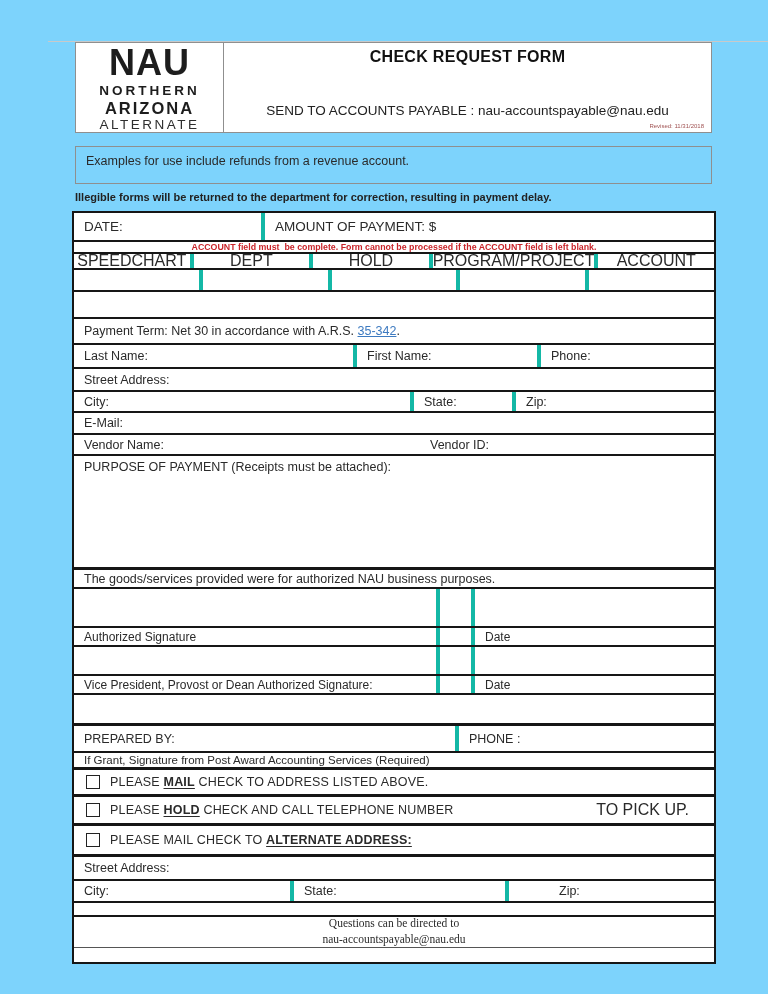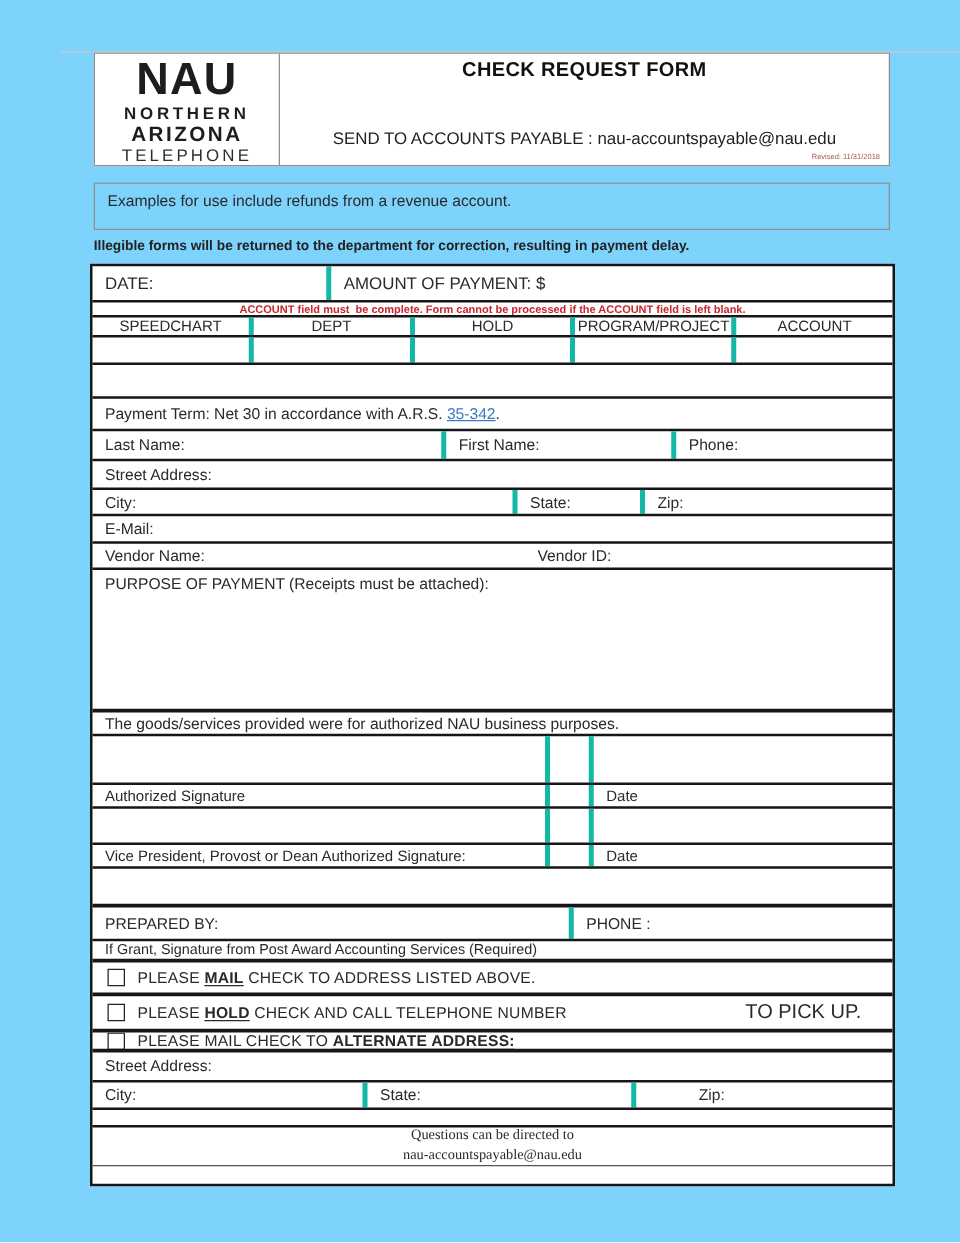--- a/index.html
+++ b/index.html
@@ -39,21 +39,21 @@
   .lbl{padding-left:10px;font-size:12.5px;}
   .grow{flex:1;}
 
   .r-date{height:27px;}
   .r-date .lbl{font-size:13.5px;}
   .c-date{width:187px;}
   .r-notice{height:12px;justify-content:center;}
   .notice{font-size:8.8px;font-weight:700;color:#c9252b;white-space:pre-wrap;}
   .r-cols{height:16px;}
   .r-cols .cell,.r-blankcells .cell{flex:1 1 0;justify-content:center;}
-  .colhead{font-size:12px;}
+  .colhead{font-size:16px;}
   .r-blankcells{height:22px;}
   .r-blankfull{height:27px;}
   .r-terms{height:26px;}
   .r-terms .lbl{padding-left:10px;}
   a.ars-link{color:#3d7ac0;text-decoration:underline;cursor:pointer;}
 
   .r-names{height:24px;}
   .c-last{width:279px;}
   .c-first{width:184px;}
   .r-street{height:23px;}
@@ -75,21 +75,21 @@
   .r-sigblank2{height:29px;}
   .r-blankaftersig{height:30px;}
 
   .r-prepared{height:28px;}
   .c-prepared{width:381px;}
   .r-grant{height:16px;}
   .r-grant .lbl{font-size:11.5px;}
 
   .r-check{height:27px;}
   .r-hold{height:29px;}
-  .r-alt{height:16px;}
+  .r-alt{height:31px;}
   .checkbox{width:12px;height:12px;border:1.6px solid #222;margin:0 10px 0 12px;flex:none;background:#fff;}
   .cb-text{font-size:12.5px;letter-spacing:.2px;}
   .bu{font-weight:700;text-decoration:underline;text-underline-offset:2px;}
   .pickup{margin-left:auto;margin-right:25px;font-size:16px;}
 
   .r-street2{height:25px;}
   .r-csz2{height:22px;}
   .c-city2{width:216px;}
   .c-state2{width:215px;}
   .c-zip2 .lbl{padding-left:50px;}
@@ -102,21 +102,21 @@
 <body>
 
 <div class="page">
   <div class="topline"></div>
 
   <div class="header-box">
     <div class="logo-cell">
       <div class="logo-nau">NAU</div>
       <div class="logo-northern">NORTHERN</div>
       <div class="logo-arizona">ARIZONA</div>
-      <div class="logo-university">TELEPHONE</div>
+      <div class="logo-university">ALTERNATE</div>
     </div>
     <div class="header-right">
       <div class="form-title">CHECK REQUEST FORM</div>
       <div class="send-to">SEND TO ACCOUNTS PAYABLE : nau-accountspayable@nau.edu</div>
       <div class="revision">Revised: 11/31/2018</div>
     </div>
   </div>
 
   <div class="examples-box">
     <span>Examples for use include refunds from a revenue account.</span>

